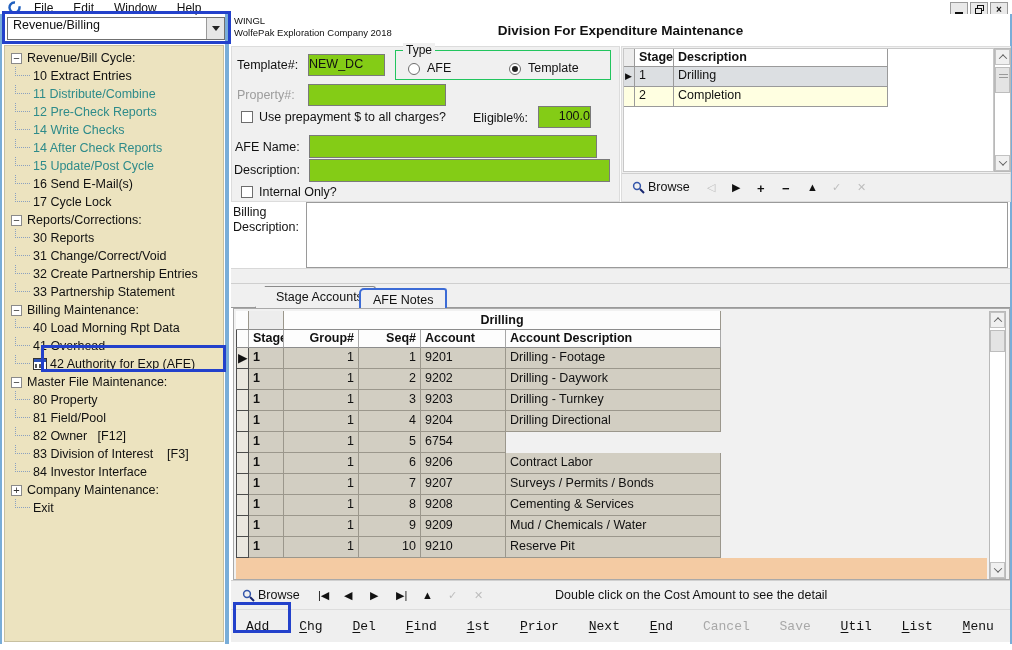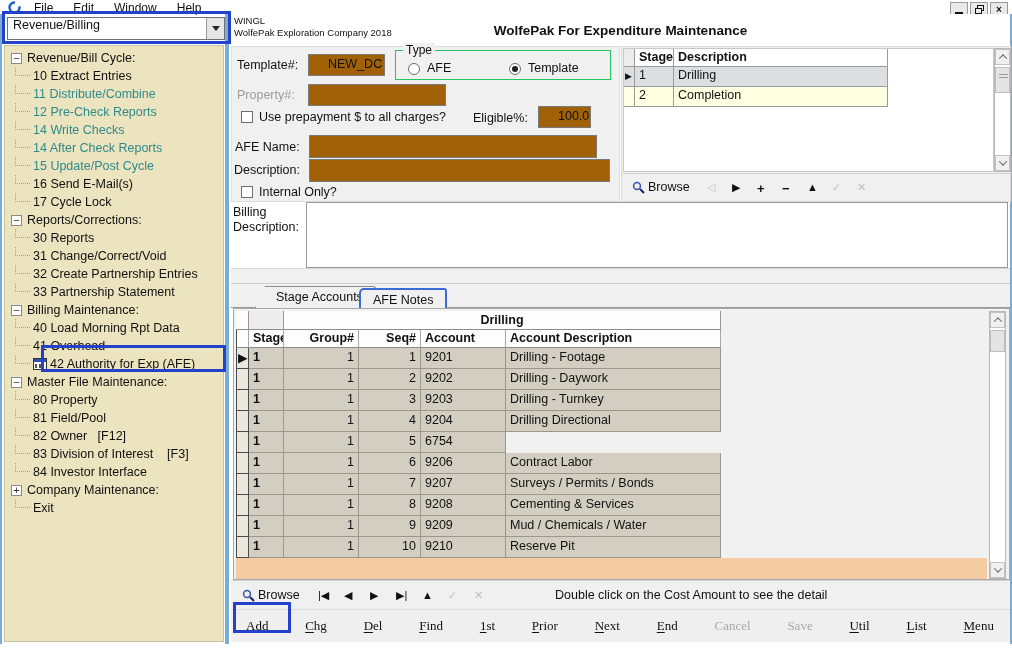--- a/index.html
+++ b/index.html
@@ -43,22 +43,22 @@
   .hdr { position:absolute; left:231px; top:14px; width:779px; height:32px; background:#fff; }
   .hdr .app { position:absolute; left:3px; top:1px; font-size:9.5px; }
   .hdr .co  { position:absolute; left:3px; top:13px; font-size:9.5px; }
   .hdr .title { position:absolute; left:0; right:0; top:9px; text-align:center; font-weight:bold; font-size:13.5px; }
   
   .panel { position:absolute; background:#f0f0f0; }
   #formPanel { left:231px; top:46px; width:389px; height:156px; border:1px solid #dcdcdc; }
   #stagePanel { left:621px; top:46px; width:390px; height:156px; border:1px solid #dcdcdc; }
   .flabel { position:absolute; font-size:12.5px; }
   .dim { color:#9c9c9c; }
-  .tinput { position:absolute; background:#a16207; border:1px solid #7a7a7a; font-size:12.5px;
-            padding:2px 19px; font-family:"Liberation Sans",sans-serif; }
+  .tinput { position:absolute; background:#84cc16; border:1px solid #7a7a7a; font-size:12.5px;
+            padding:2px 0; font-family:"Liberation Sans",sans-serif; }
   .groupbox { position:absolute; border:1px solid #22c55e; }
   .groupbox .legend { position:absolute; top:-8px; left:7px; background:#f0f0f0; padding:0 3px; font-size:12px; }
   .radio { position:absolute; width:12px; height:12px; border:1px solid #6d6d6d; border-radius:50%; background:#fff; }
   .radio.sel::after { content:""; position:absolute; left:2px; top:2px; width:6px; height:6px; border-radius:50%; background:#222; }
   .checkbox { position:absolute; width:12px; height:12px; border:1px solid #6d6d6d; background:#fff; }
   
   .sgridArea { position:absolute; left:1px; top:1px; width:371px; height:124px; background:#fff; border:1px solid #c8c8c8; }
   .srow { display:flex; }
   .scell { border-right:1px solid #9a9a9a; border-bottom:1px solid #9a9a9a; padding:1px 4px; height:20px;
            font-size:12.5px; overflow:hidden; }
@@ -112,21 +112,21 @@
   .g3 { width:62px; flex:none; text-align:right; }
   .g4 { width:85px; flex:none; }
   .g5 { width:215px; flex:none; }
   .gdata .gcell { background:var(--rowtaupe,#d2cec2); }
   .gdata .g0 { background:#eae7df; }
   .peach { position:absolute; left:2px; top:249px; width:751px; height:21px; background:var(--peach,#f4cba3); }
   
   .btnbar { position:absolute; left:231px; top:609px; width:779px; height:33px; background:#efefef;
             border-top:1px solid #dddddd; display:flex; align-items:center; justify-content:space-between;
             padding:0 16px 0 15px; }
-  .abtn { font-size:13px; background:none; border:none; font-family:Liberation Serif, serif; color:#111; cursor:default; }
+  .abtn { font-size:13px; background:none; border:none; font-family:Liberation Mono, monospace; color:#111; cursor:default; }
   .abtn.disabled { color:#a8a8a8; }
   .abtn u { text-underline-offset:2px; }
   
   .annot { position:absolute; border:3px solid var(--accent,#2341cb); z-index:9; pointer-events:none; }
 </style>
 </head>
 <body>
 
 <div class="menubar">
   <span class="logo">
@@ -269,21 +269,21 @@
     </div>
     <div class="titem">
       <span class="conn"></span>
       <span class="tlabel">Exit</span>
     </div>
   </div>
 
 <div class="hdr">
   <div class="app">WINGL</div>
   <div class="co">WolfePak Exploration Company 2018</div>
-  <div class="title">WolfePak For Expenditure Maintenance</div>
+  <div class="title">Division For Expenditure Maintenance</div>
 </div>
 
 <div class="panel" id="formPanel">
   <span class="flabel" style="left:5px;top:11px;">Template#:</span>
   <span class="tinput" style="left:76px;top:7px;width:77px;height:22px;">NEW_DC</span>
 
   <div class="groupbox" style="left:163px;top:3px;width:216px;height:30px;">
     <span class="legend">Type</span>
     <span class="radio" style="left:12px;top:12px;"></span>
     <span class="flabel" style="left:31px;top:10px;">AFE</span>

